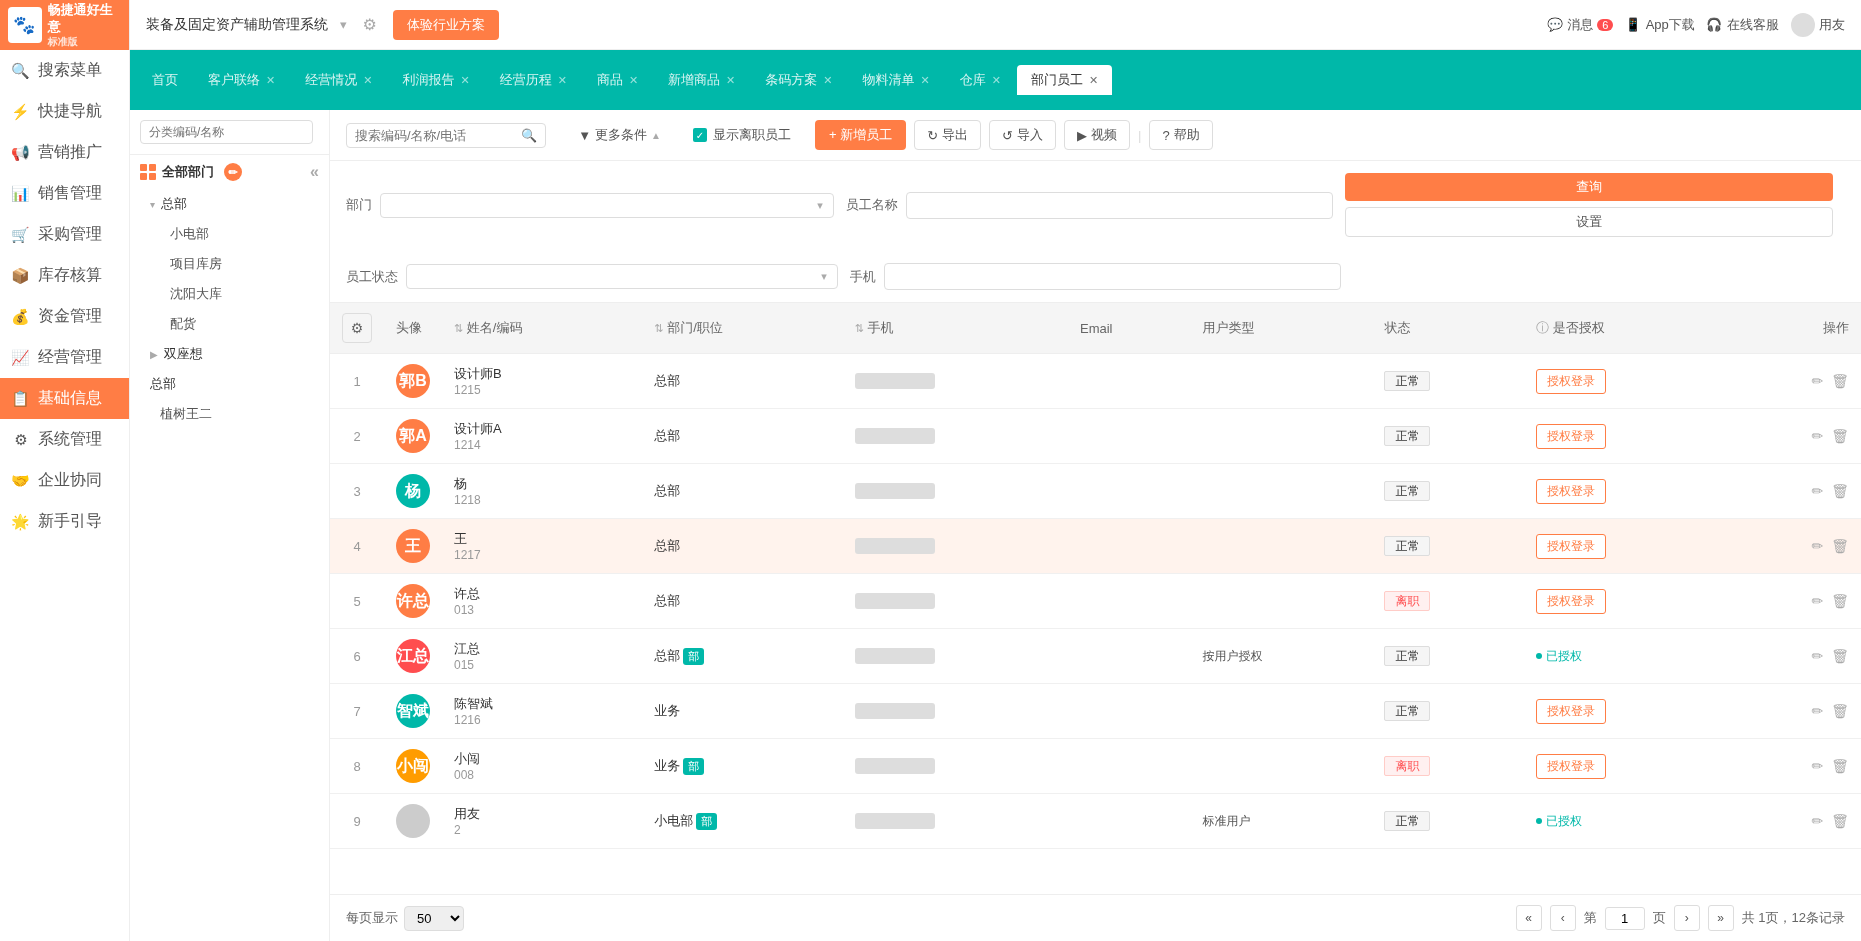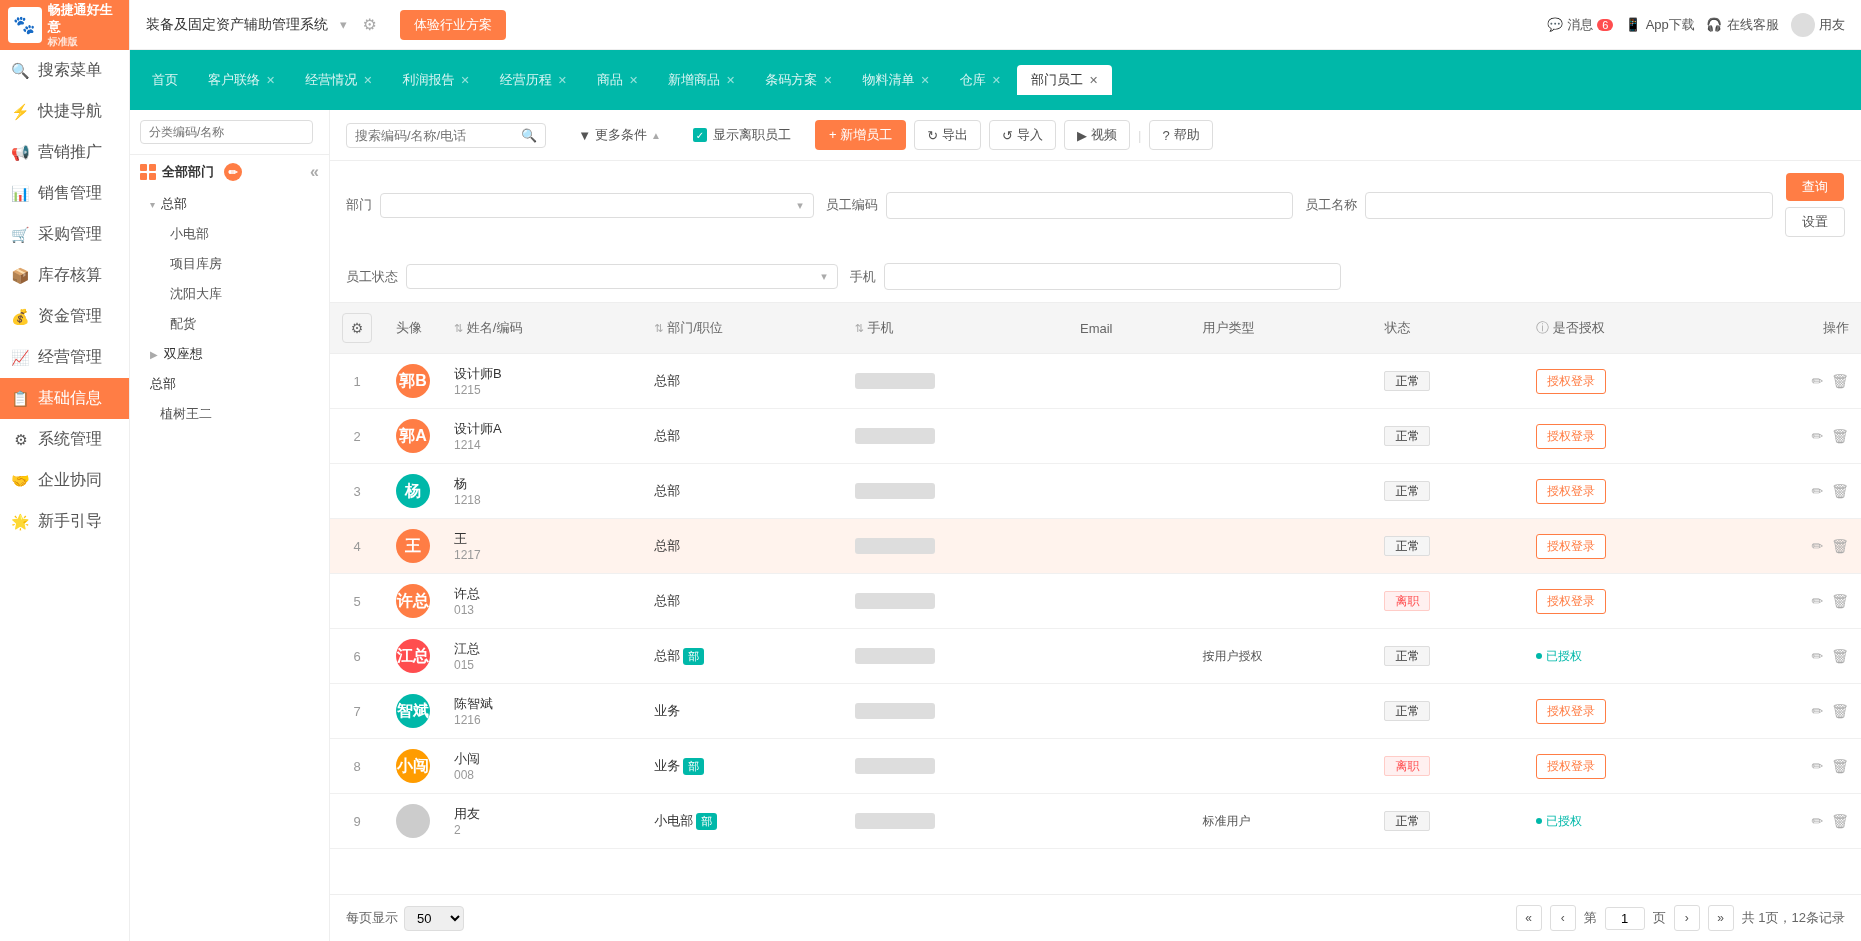--- a/index.html
+++ b/index.html
@@ -172,21 +172,21 @@
     </div>
   </div>
 </div>
 
 <div class="main">
 
   <div class="topbar">
     <span style="font-size:14px;color:#333;font-weight:500;">装备及固定资产辅助管理系统</span>
     <span style="color:#aaa;cursor:pointer;">▾</span>
     <span style="color:#aaa;font-size:16px;cursor:pointer;margin-left:4px;">⚙</span>
-    <button class="topbar-btn-primary" style="margin-left:11px;">体验行业方案</button>
+    <button class="topbar-btn-primary" style="margin-left:4px;">体验行业方案</button>
     <div style="flex:1;"></div>
     <div class="topbar-btn">
       <span>💬</span>
       <span>消息</span>
       <span class="notif-badge">6</span>
     </div>
     <div class="topbar-btn">
       <span>📱</span>
       <span>App下载</span>
     </div>
@@ -337,28 +337,24 @@
       <div class="filter-section">
         <div style="display:grid;grid-template-columns:1fr 1fr 1fr auto;gap:12px;align-items:center;">
           <div class="filter-field">
             <span class="f-label">部门</span>
             <div class="f-select" style="flex:1;">
               <span></span>
               <span style="color:#aaa;font-size:11px;">▾</span>
             </div>
           </div>
           <div class="filter-field">
-            <span class="f-label">员工编码</span>
-            <input class="f-input" type="text" style="flex: 1 1 0%;">
-          </div>
-          <div class="filter-field">
             <span class="f-label">员工名称</span>
             <input class="f-input" type="text" style="flex: 1 1 0%;">
           </div>
-          <div style="display:flex;flex-direction:column;gap:6px;align-items:center;">
+          <div style="display:flex;flex-direction:column;gap:6px;">
             <button class="btn-query">查询</button>
             <button class="btn-set">设置</button>
           </div>
         </div>
         <div style="display:grid;grid-template-columns:1fr 1fr 1fr;gap:12px;align-items:center;margin-top:26px;">
           <div class="filter-field">
             <span class="f-label">员工状态</span>
             <div class="f-select" style="flex:1;">
               <span></span>
               <span style="color:#aaa;font-size:11px;">▾</span>

